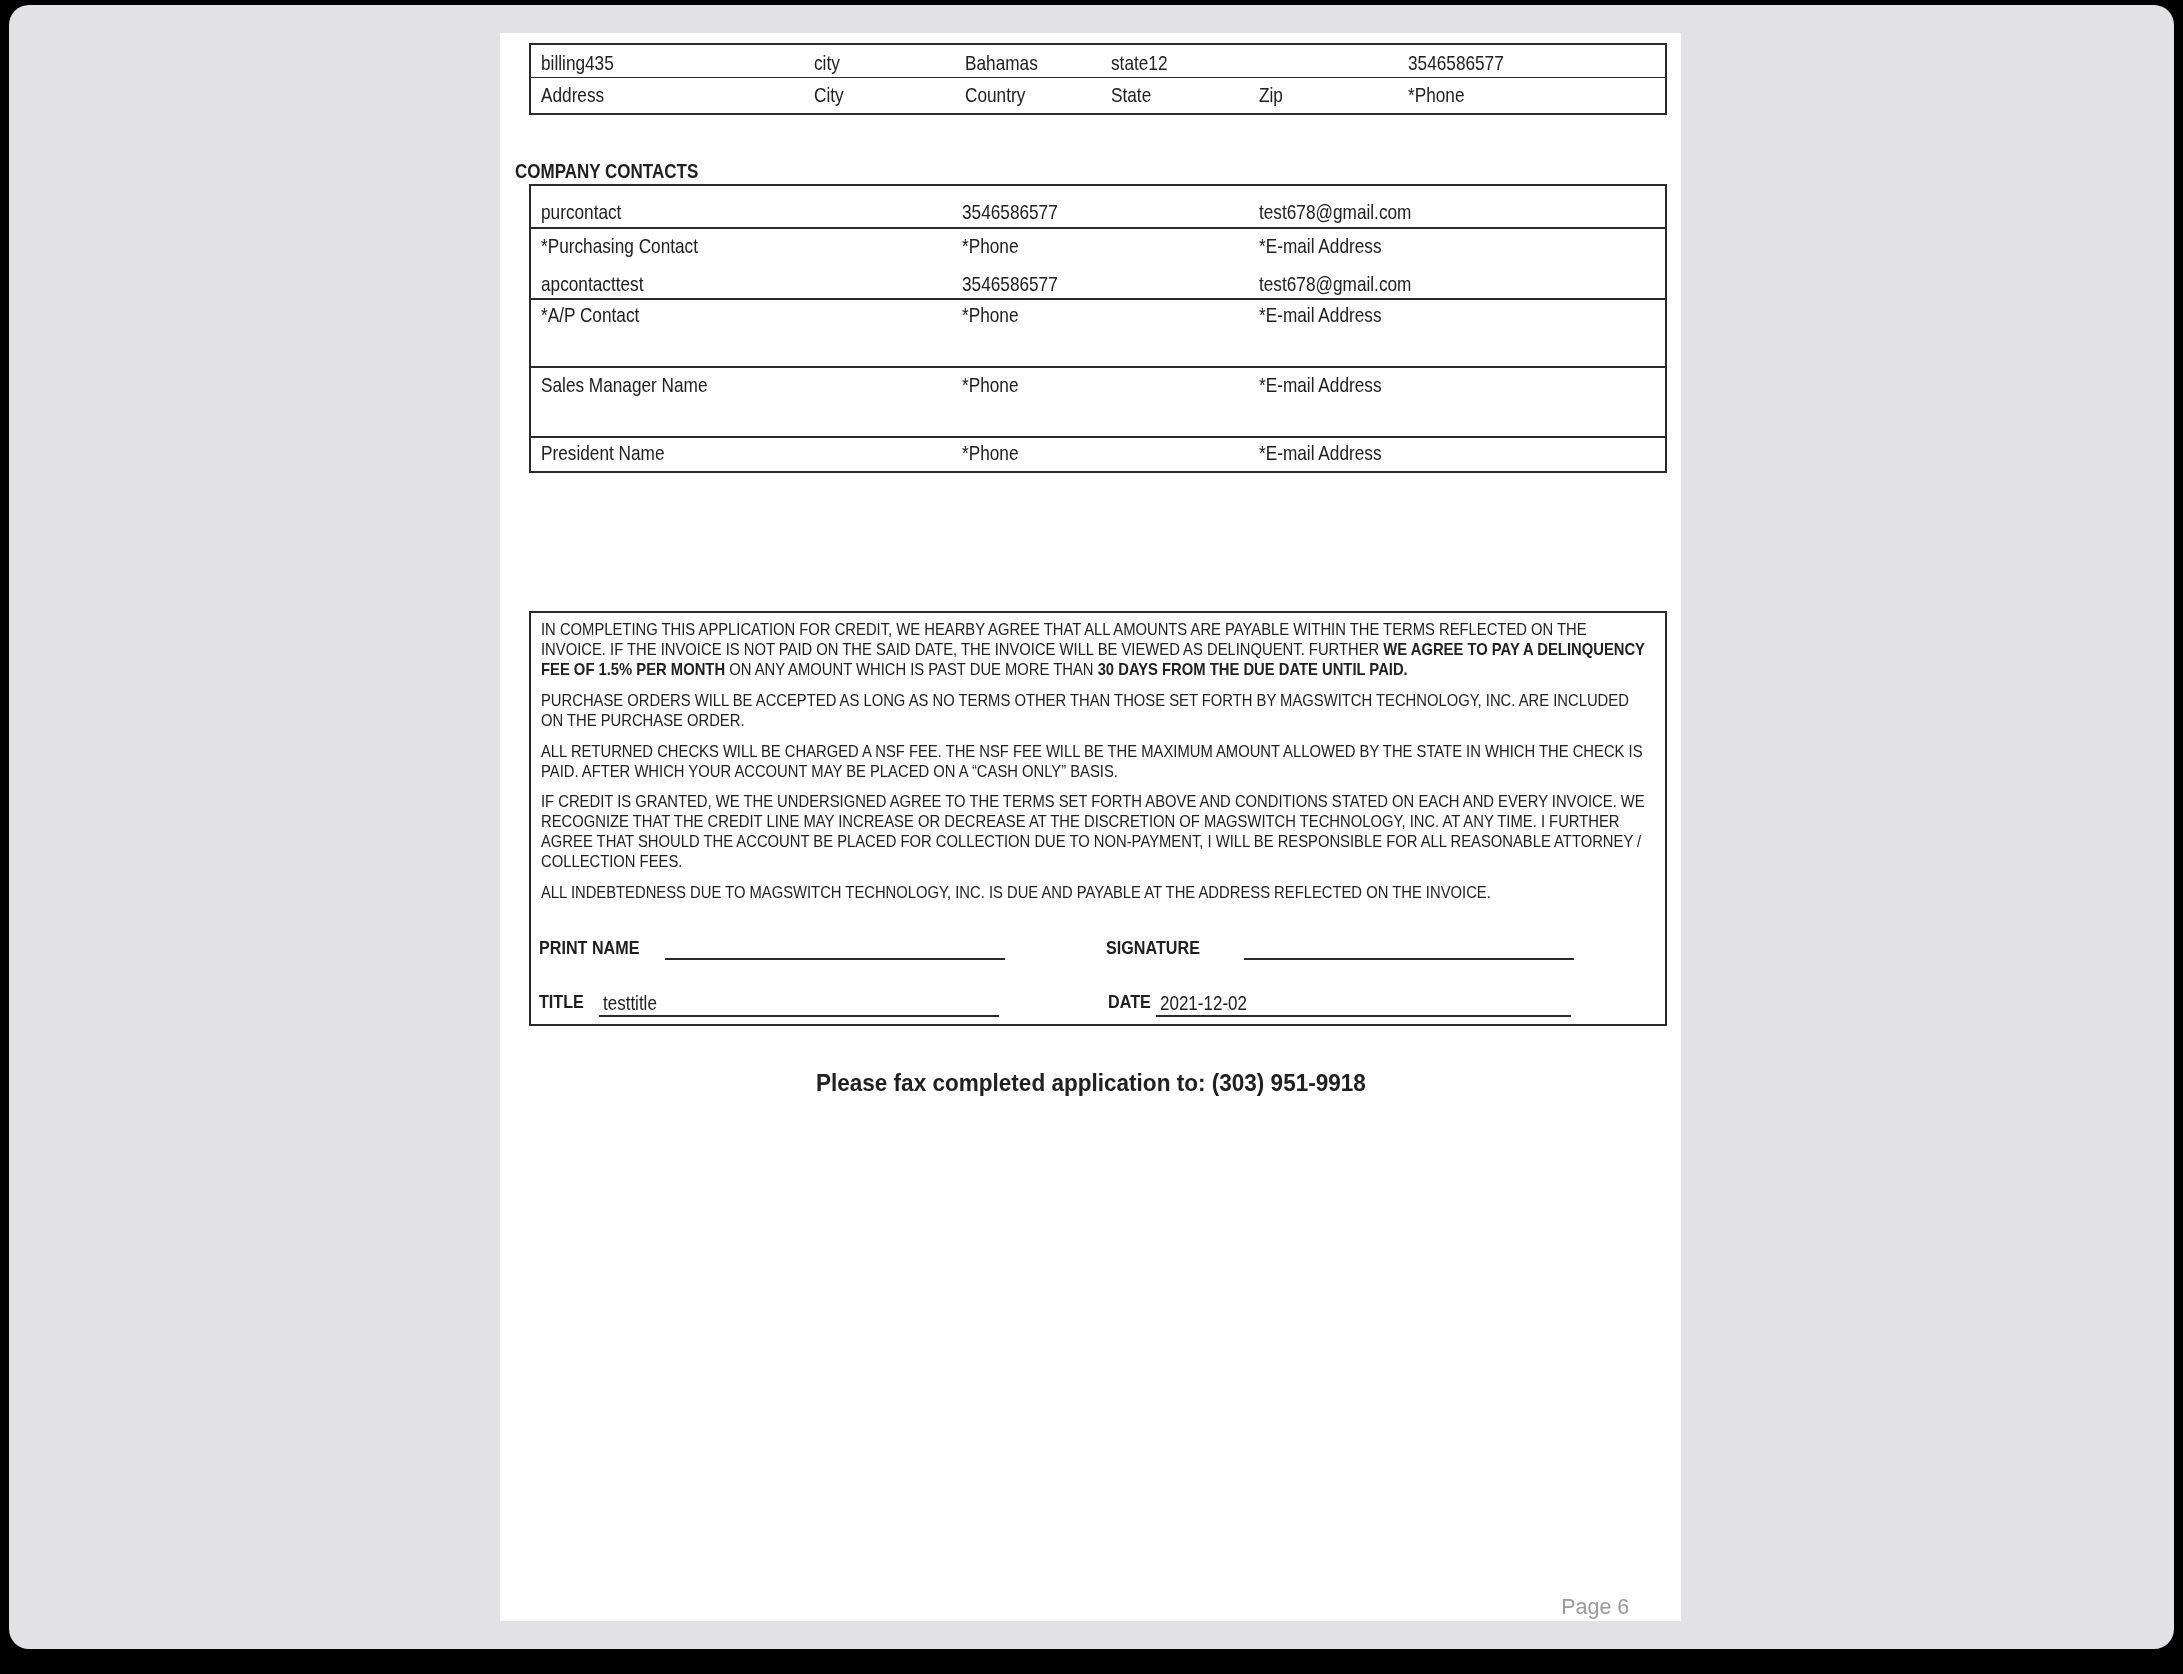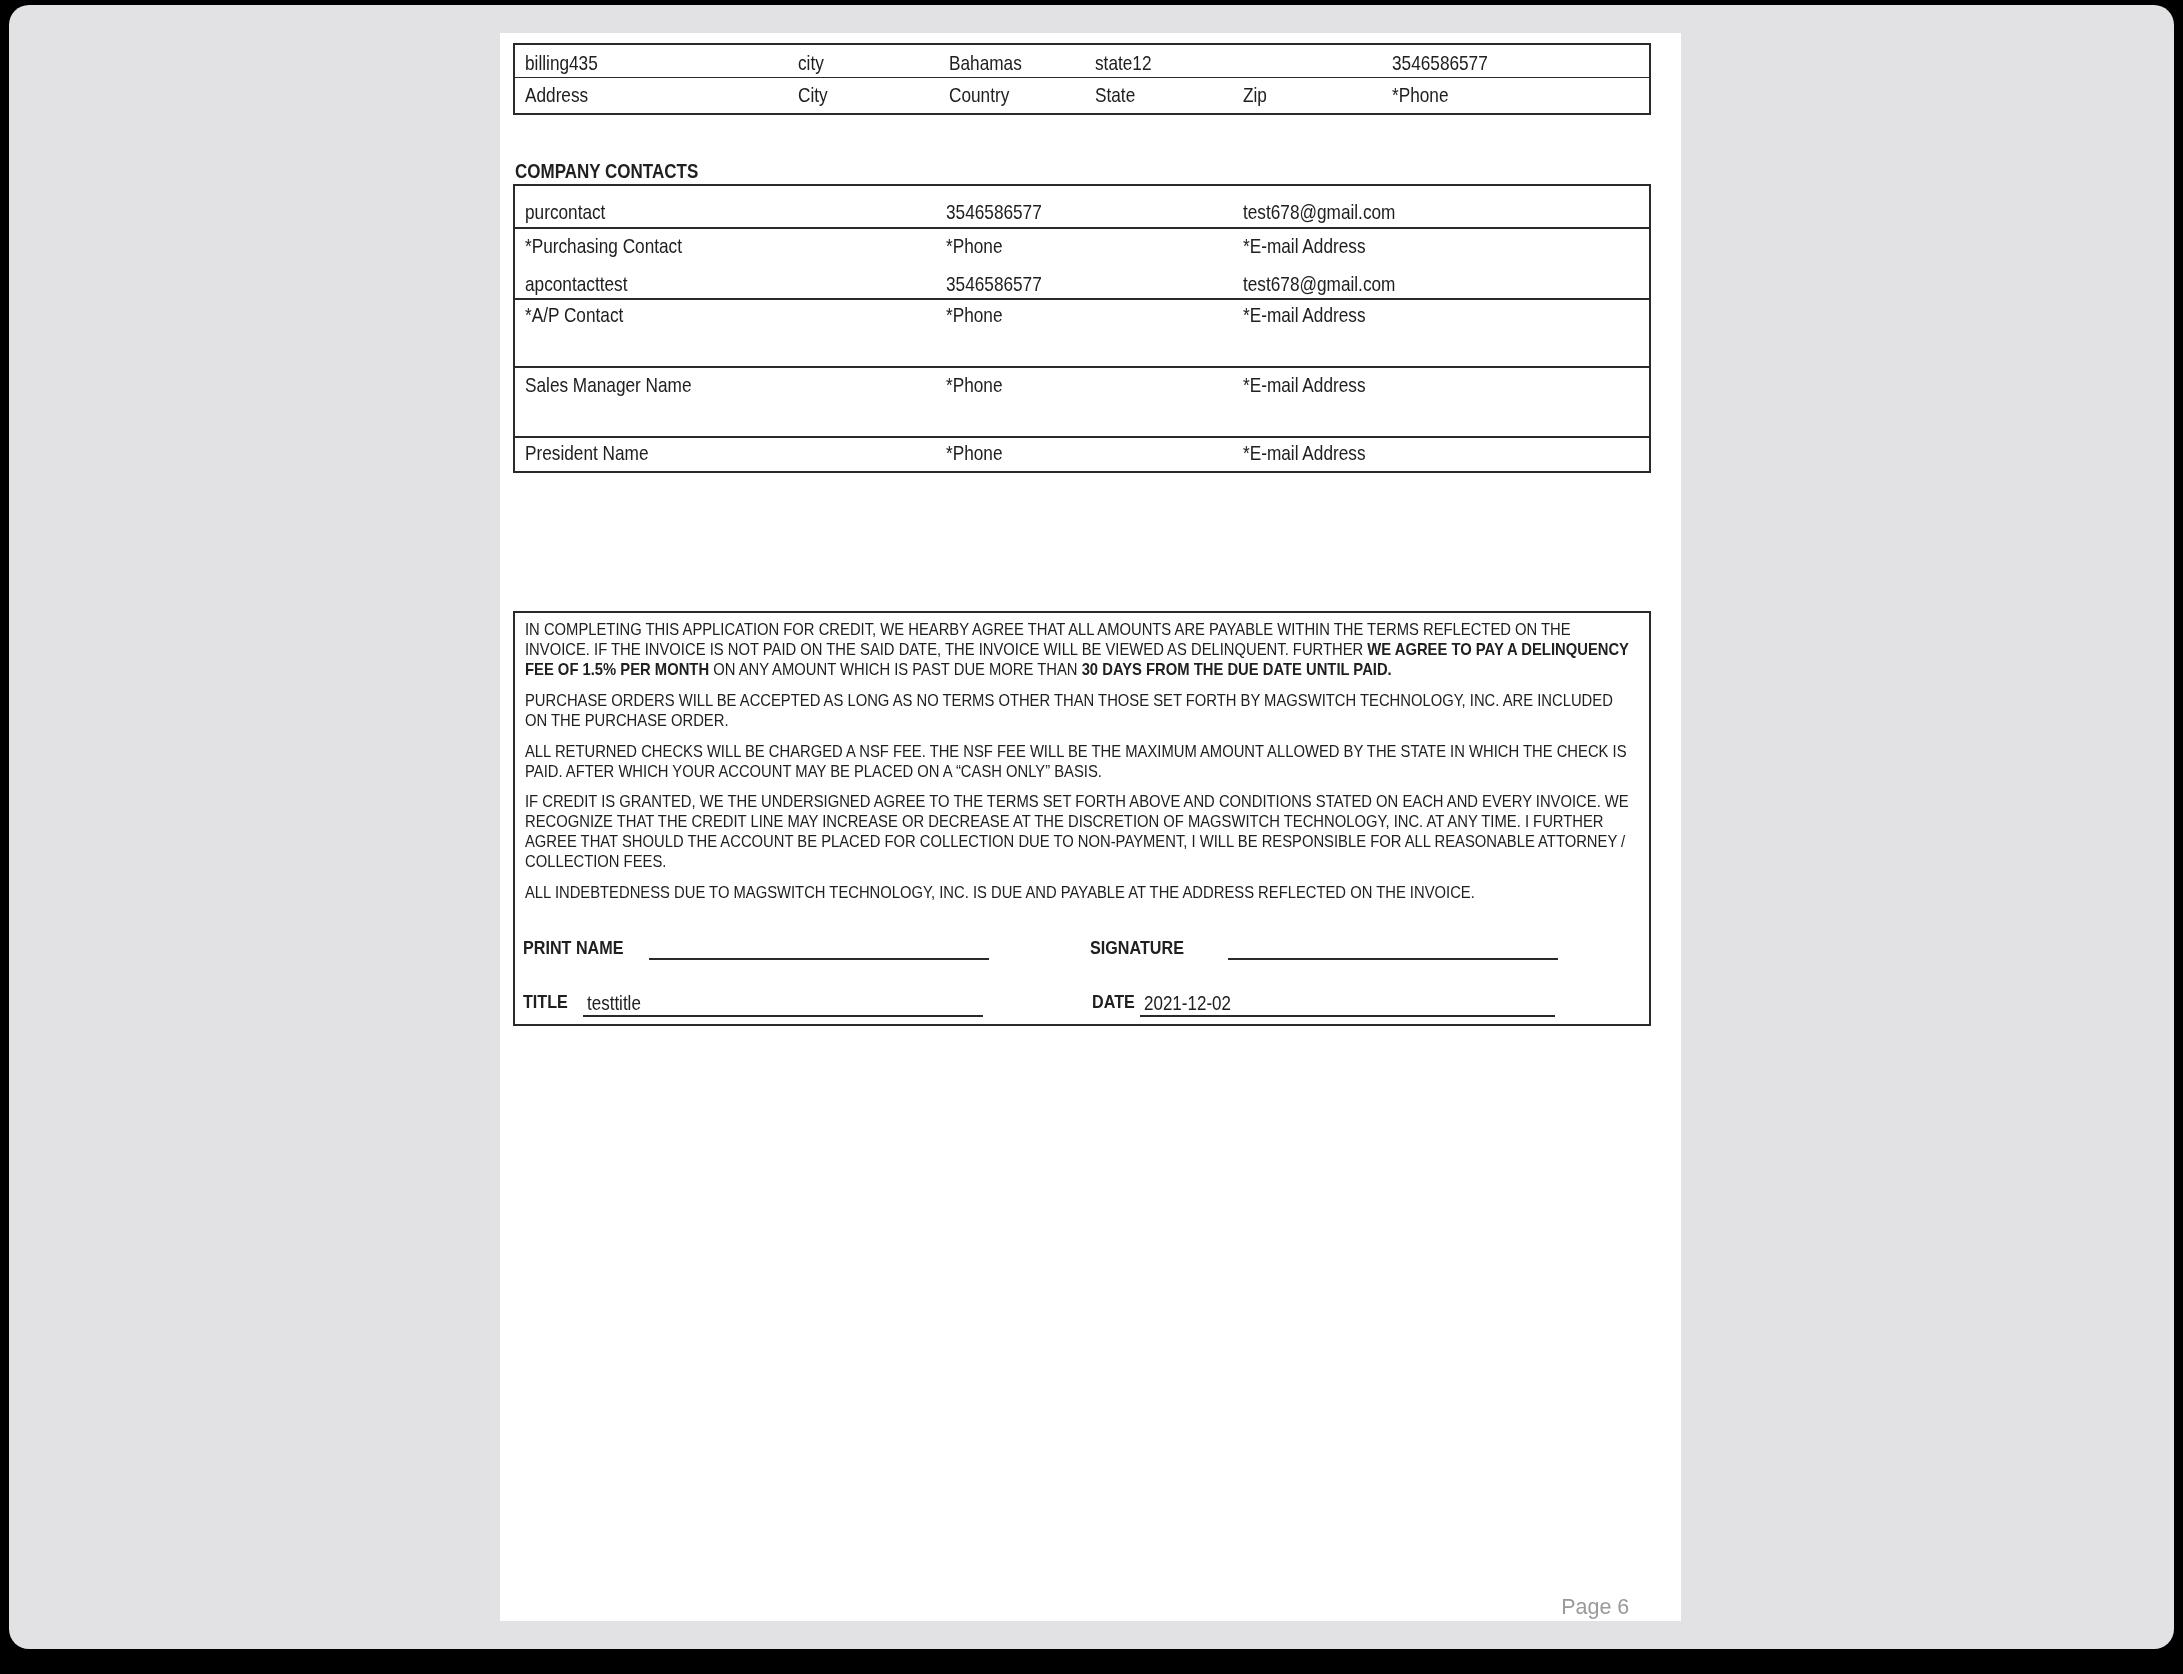--- a/index.html
+++ b/index.html
@@ -33,20 +33,21 @@
     transform: scaleX(0.82);
     transform-origin: 0 0;
     color: #202020;
   }
   .b { font-weight: bold; }
   .box {
     position: absolute;
     border: 2.3px solid #2a2a2a;
     box-sizing: border-box;
     background: #fff;
+    margin-left: 16px;
   }
   .hline {
     position: absolute;
     left: 0; right: 0;
     height: 0;
     border-top: 1.5px solid #2a2a2a;
   }
   .hline.thick { border-top-width: 2.3px; }
   
   .sec-heading {
@@ -193,19 +194,22 @@
       <div class="uline" style="left:713px; top:345px; width:330px;"></div>
 
       <span class="sig-label" style="left:7.7px;  top:378px;">TITLE</span>
       <span class="sig-value" style="left:72px;  top:379px;">testtitle</span>
       <div class="uline" style="left:68px; top:402px; width:400px;"></div>
       <span class="sig-label" style="left:577px; top:378px;">DATE</span>
       <span class="sig-value" style="left:629px; top:379px;">2021-12-02</span>
       <div class="uline" style="left:625px; top:402px; width:415px;"></div>
     </section>
 
+    <div class="fax-line">
+      <span>Please fax completed application to: (303) 951-9918</span>
+    </div>
 
 
     <div class="page-number">Page 6</div>
 
   </div>
 </div>
 
 
 </body></html>

